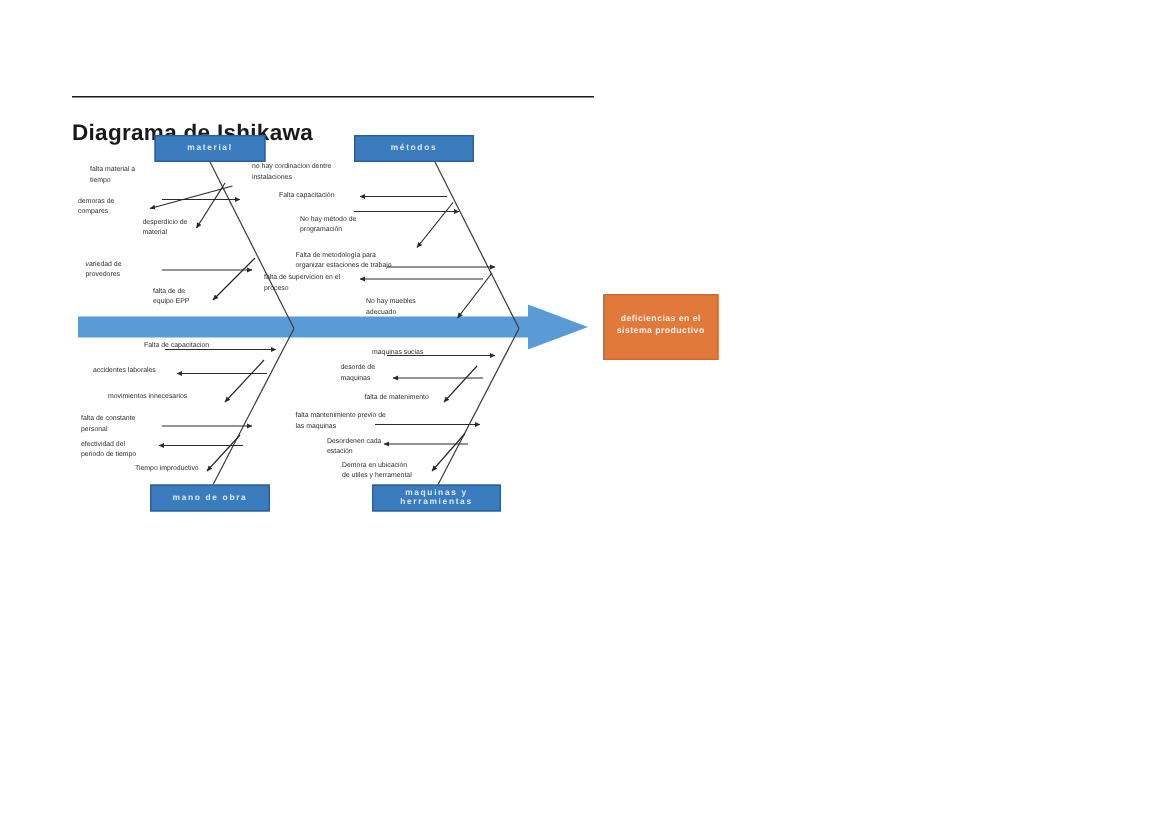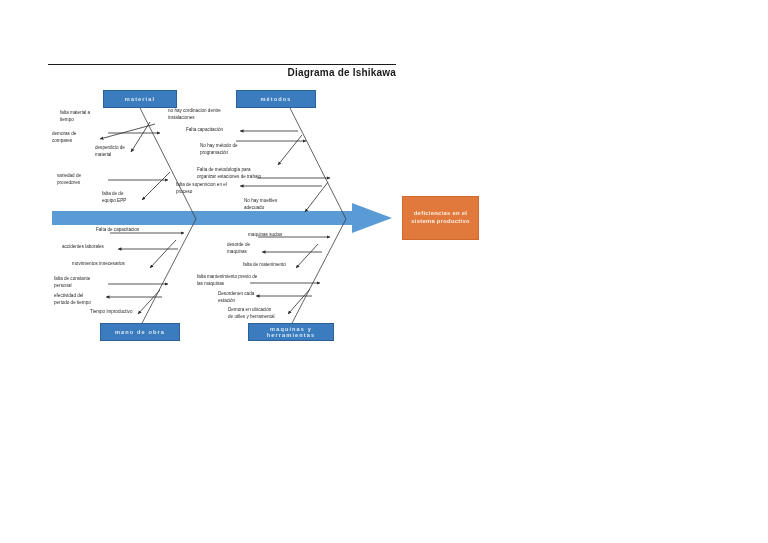--- a/index.html
+++ b/index.html
@@ -27,26 +27,26 @@
     top: 64px;
     width: 348px;
     height: 0;
     border-top: 1.6px solid #1a1a1a;
   }
   .title {
     position: absolute;
     left: 48px;
     top: 64px;
     width: 348px;
-    text-align: right;
-    font-size: 10px;
+    text-align: left;
+    font-size: 15px;
     font-weight: bold;
     color: #1a1a1a;
     letter-spacing: 0.2px;
-    padding-top: 3px;
+    padding-top: 16px;
   }
   .cat-box {
     position: absolute;
     background: #3a7cbe;
     border: 1px solid #2b6198;
     color: #dceaf6;
     font-size: 5.6px;
     font-weight: bold;
     letter-spacing: 1.1px;
     display: flex;

